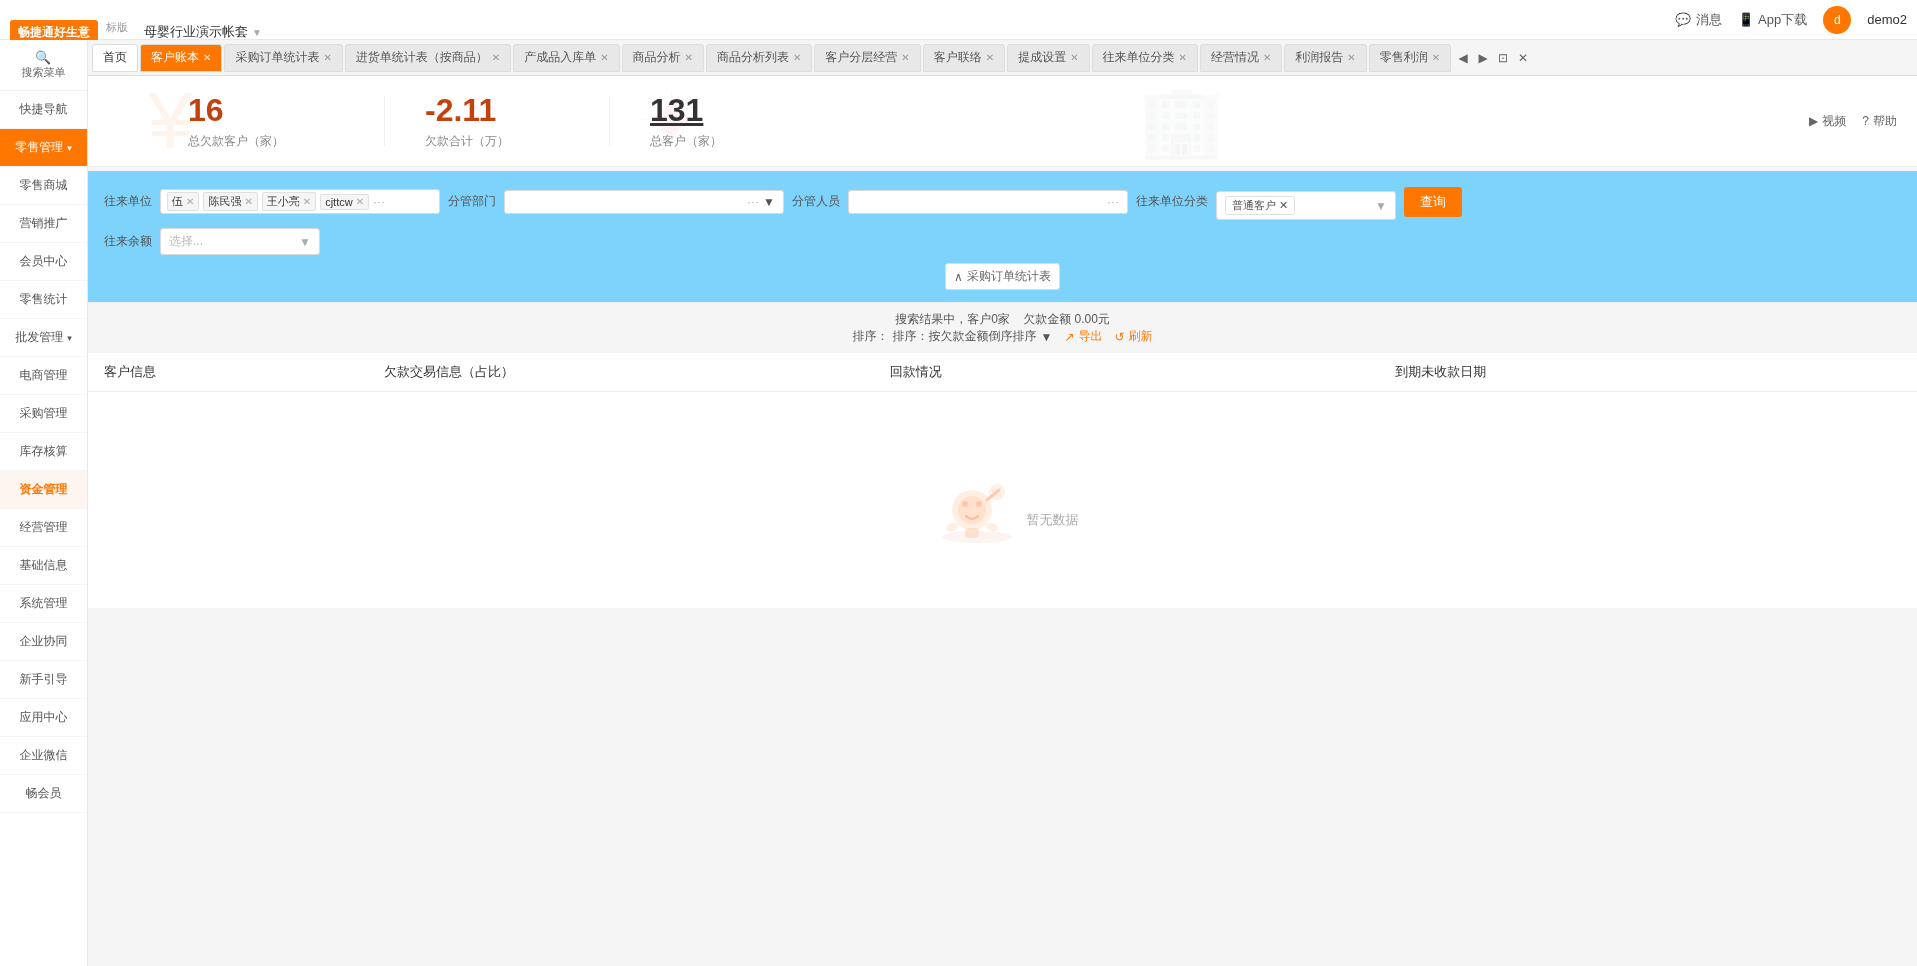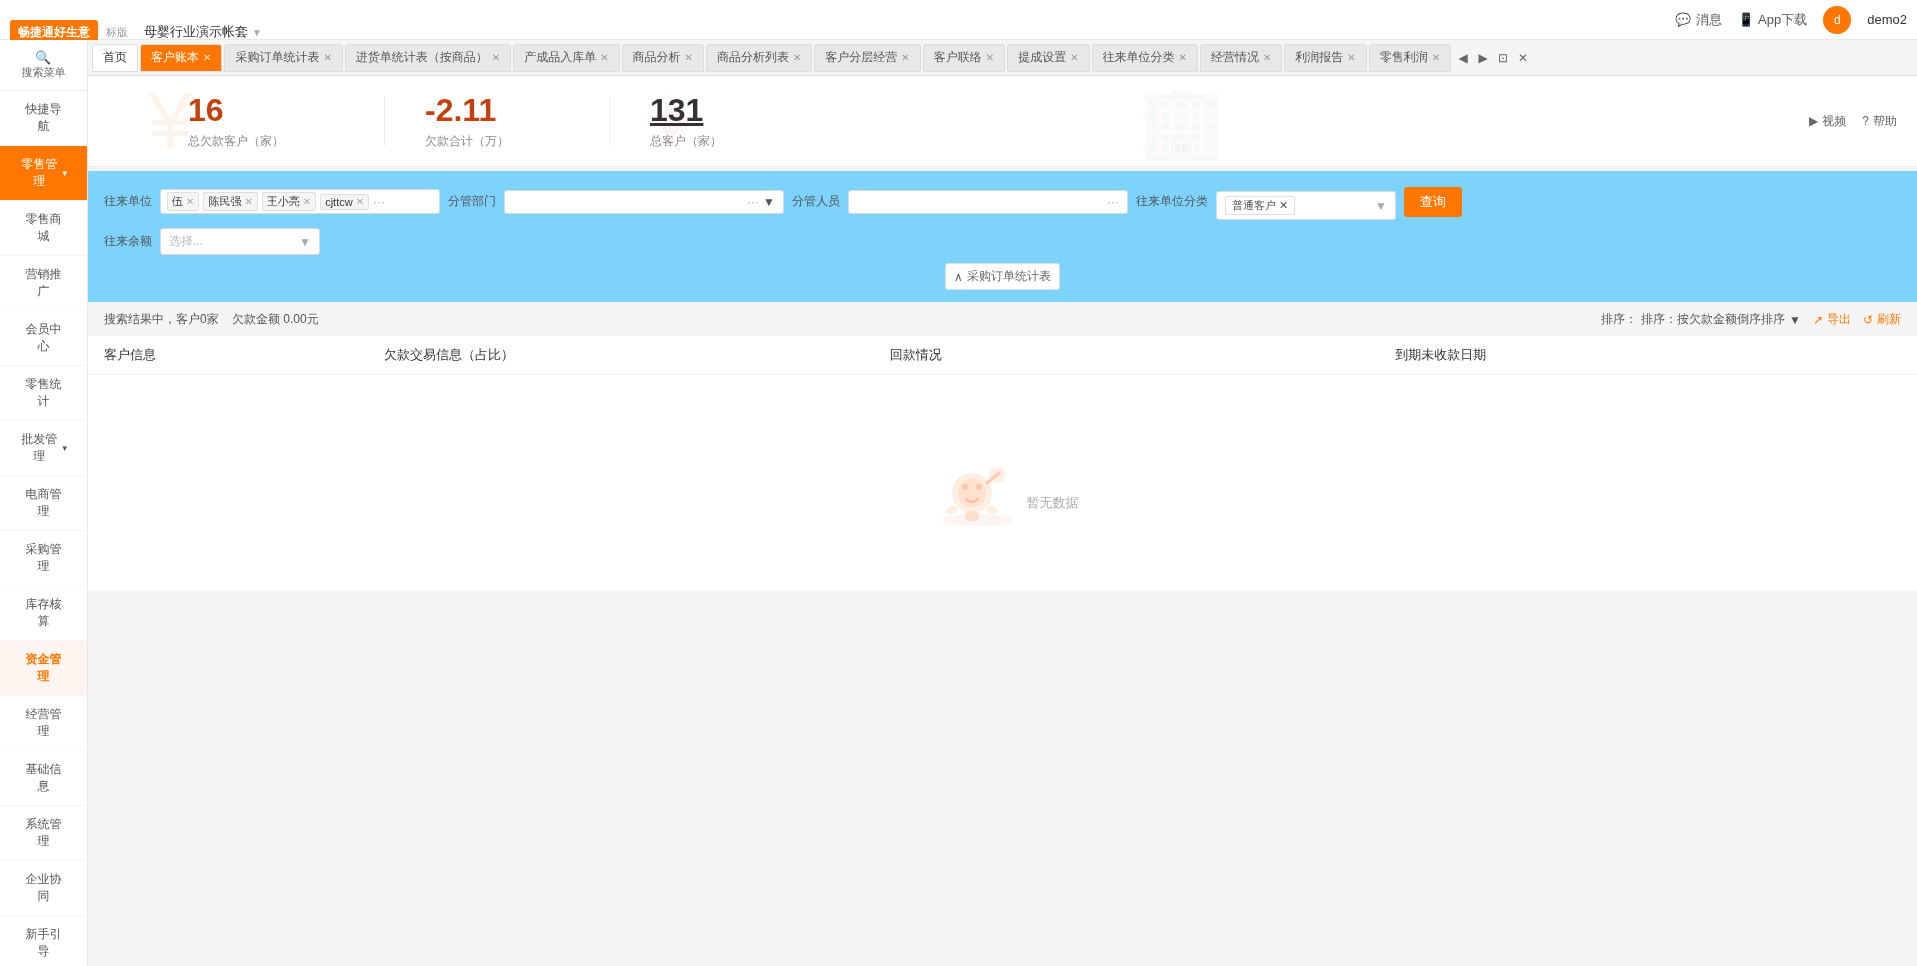--- a/index.html
+++ b/index.html
@@ -9,21 +9,21 @@
     .top-header {
       background: #fff;
       display: flex;
       align-items: center;
       height: 40px;
       padding: 0 10px;
       border-bottom: 1px solid #e8e8e8;
       flex-shrink: 0;
       justify-content: space-between;
     }
-    .top-header-left { display: flex; align-items: center; gap: 8px; margin-top: 25px; }
+    .top-header-left { display: flex; gap: 8px; margin-top: 25px; }
     .logo-area { display: flex; align-items: center; gap: 6px; background: #ff7700; padding: 4px 8px; border-radius: 3px; }
     .logo-text { color: #fff; font-size: 12px; font-weight: bold; }
     .company-selector { display: flex; align-items: center; gap: 4px; font-size: 13px; color: #333; cursor: pointer; padding: 0 8px; }
     .top-header-right { display: flex; align-items: center; gap: 16px; }
     .header-btn { display: flex; align-items: center; gap: 4px; font-size: 13px; color: #555; cursor: pointer; }
     .avatar { width: 28px; height: 28px; border-radius: 50%; background: #ff7700; display: flex; align-items: center; justify-content: center; color: #fff; font-size: 12px; }
 
     
     .main-layout { display: flex; flex: 1; overflow: hidden; }
 
@@ -39,21 +39,21 @@
     }
     .sidebar-search {
       padding: 10px 8px;
       border-bottom: 1px solid #f0f0f0;
       font-size: 13px;
       color: #666;
       cursor: pointer;
       text-align: center;
     }
     .sidebar-nav-item {
-      padding: 10px 20px;
+      padding: 10px 14px;
       text-align: center;
       font-size: 12px;
       color: #555;
       cursor: pointer;
       border-bottom: 1px solid #f5f5f5;
     }
     .sidebar-nav-item.section-active { background: #ff7700; color: #fff; }
 
     
     .content-area { flex: 1; display: flex; flex-direction: column; overflow: hidden; }
@@ -193,20 +193,21 @@
 
     
     .results-bar {
       background: #f5f5f5;
       padding: 8px 16px;
       display: flex;
       align-items: center;
       justify-content: space-between;
       font-size: 12px;
       color: #555;
+      flex-direction: column;
     }
     .results-right { display: flex; align-items: center; gap: 12px; }
     .sort-select { display: flex; align-items: center; gap: 4px; cursor: pointer; }
     .results-action-btn { display: flex; align-items: center; gap: 4px; cursor: pointer; color: #ff7700; }
 
     
     .data-table { background: #fff; margin: 0; }
     .table-header {
       display: grid;
       grid-template-columns: 280px 1fr 1fr 1fr;

